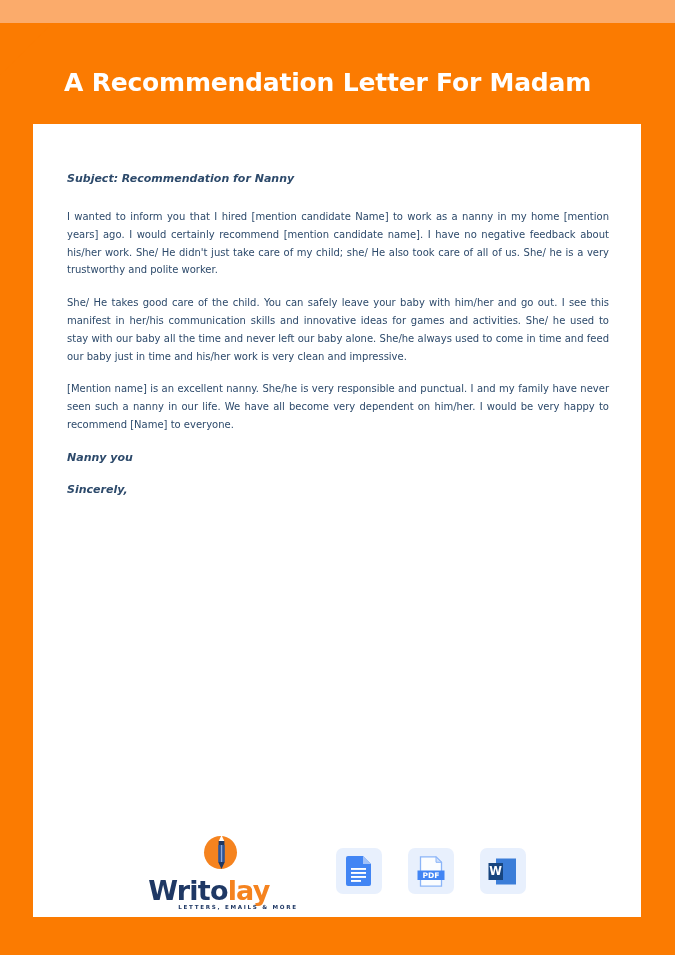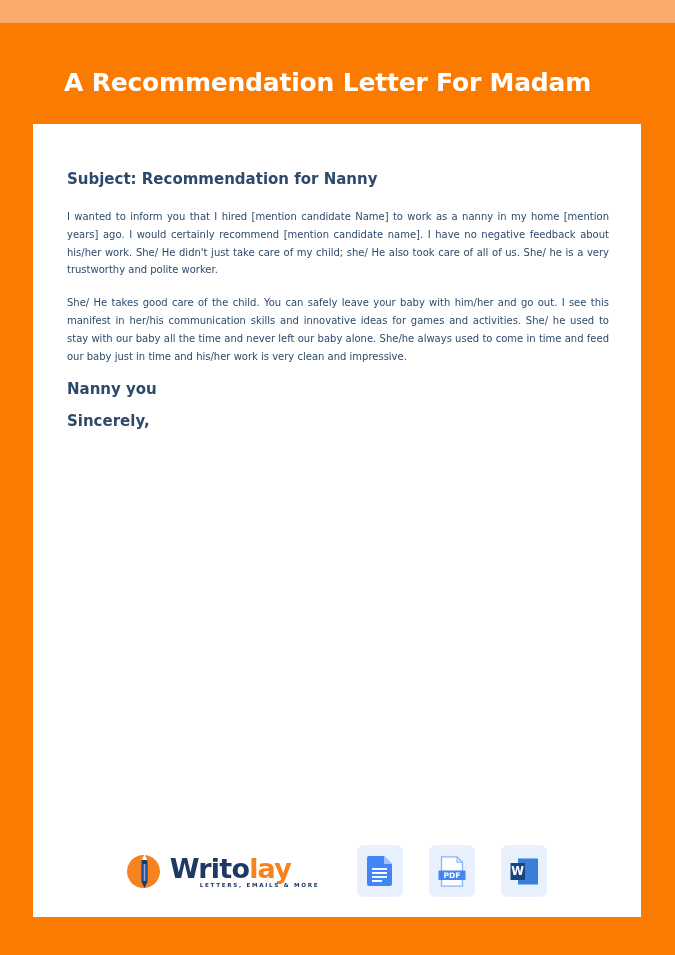--- a/index.html
+++ b/index.html
@@ -63,24 +63,25 @@
 
   .letter-body {
     position: absolute;
     left: 34px;
     top: 46px;
     width: 542px;
   }
 
   .letter-line {
     color: #2d4a6b;
-    font-size: 15px;
+    font-size: 11px;
     line-height: 18px;
     font-weight: bold;
     margin-bottom: 14px;
+    font-style: italic;
   }
 
   .letter-para {
     color: #2d4a6b;
     font-size: 10px;
     line-height: 17.8px;
     text-align: justify;
     margin-bottom: 15px;
     font-weight: 500;
   }
@@ -101,20 +102,21 @@
     justify-content: center;
     gap: 26px;
   }
 
   
   .logo {
     display: flex;
     align-items: center;
     gap: 5px;
     margin-right: 12px;
+    flex-direction: column;
   }
 
   .logo-mark {
     position: relative;
     width: 38px;
     height: 38px;
     flex: 0 0 38px;
   }
 
   .logo-circle {
@@ -151,21 +153,21 @@
     font-weight: bold;
     letter-spacing: 1.7px;
     color: #1f3864;
     margin-top: -1px;
     margin-left: 30px;
   }
 
   
   .fmt-icon {
     width: 46px;
-    height: 52px;
+    height: 46px;
     border-radius: 7px;
     background: #e8f0fd;
     display: flex;
     align-items: center;
     justify-content: center;
     flex: 0 0 46px;
   }
 
   
 </style>
@@ -185,20 +187,21 @@
 
     <div class="letter-line">Subject: Recommendation for Nanny</div>
 
 
     <div class="spacer-6"></div>
 
     <div class="letter-para">I wanted to inform you that I hired [mention candidate Name] to work as a nanny in my home [mention years] ago. I would certainly recommend [mention candidate name]. I have no negative feedback about his/her work. She/ He didn't just take care of my child; she/ He also took care of all of us. She/ he is a very trustworthy and polite worker.</div>
 
     <div class="letter-para">She/ He takes good care of the child. You can safely leave your baby with him/her and go out. I see this manifest in her/his communication skills and innovative ideas for games and activities. She/ he used to stay with our baby all the time and never left our baby alone. She/he always used to come in time and feed our baby just in time and his/her work is very clean and impressive.</div>
 
+    <div class="letter-para">[Mention name] is an excellent nanny. She/he is very responsible and punctual. I and my family have never seen such a nanny in our life. We have all become very dependent on him/her. I would be very happy to recommend [Name] to everyone.</div>
 
 
     <div class="letter-line">Nanny you</div>
 
     <div class="letter-line">Sincerely,</div>
 
   </div>
 
   <div class="footer-row">
 

